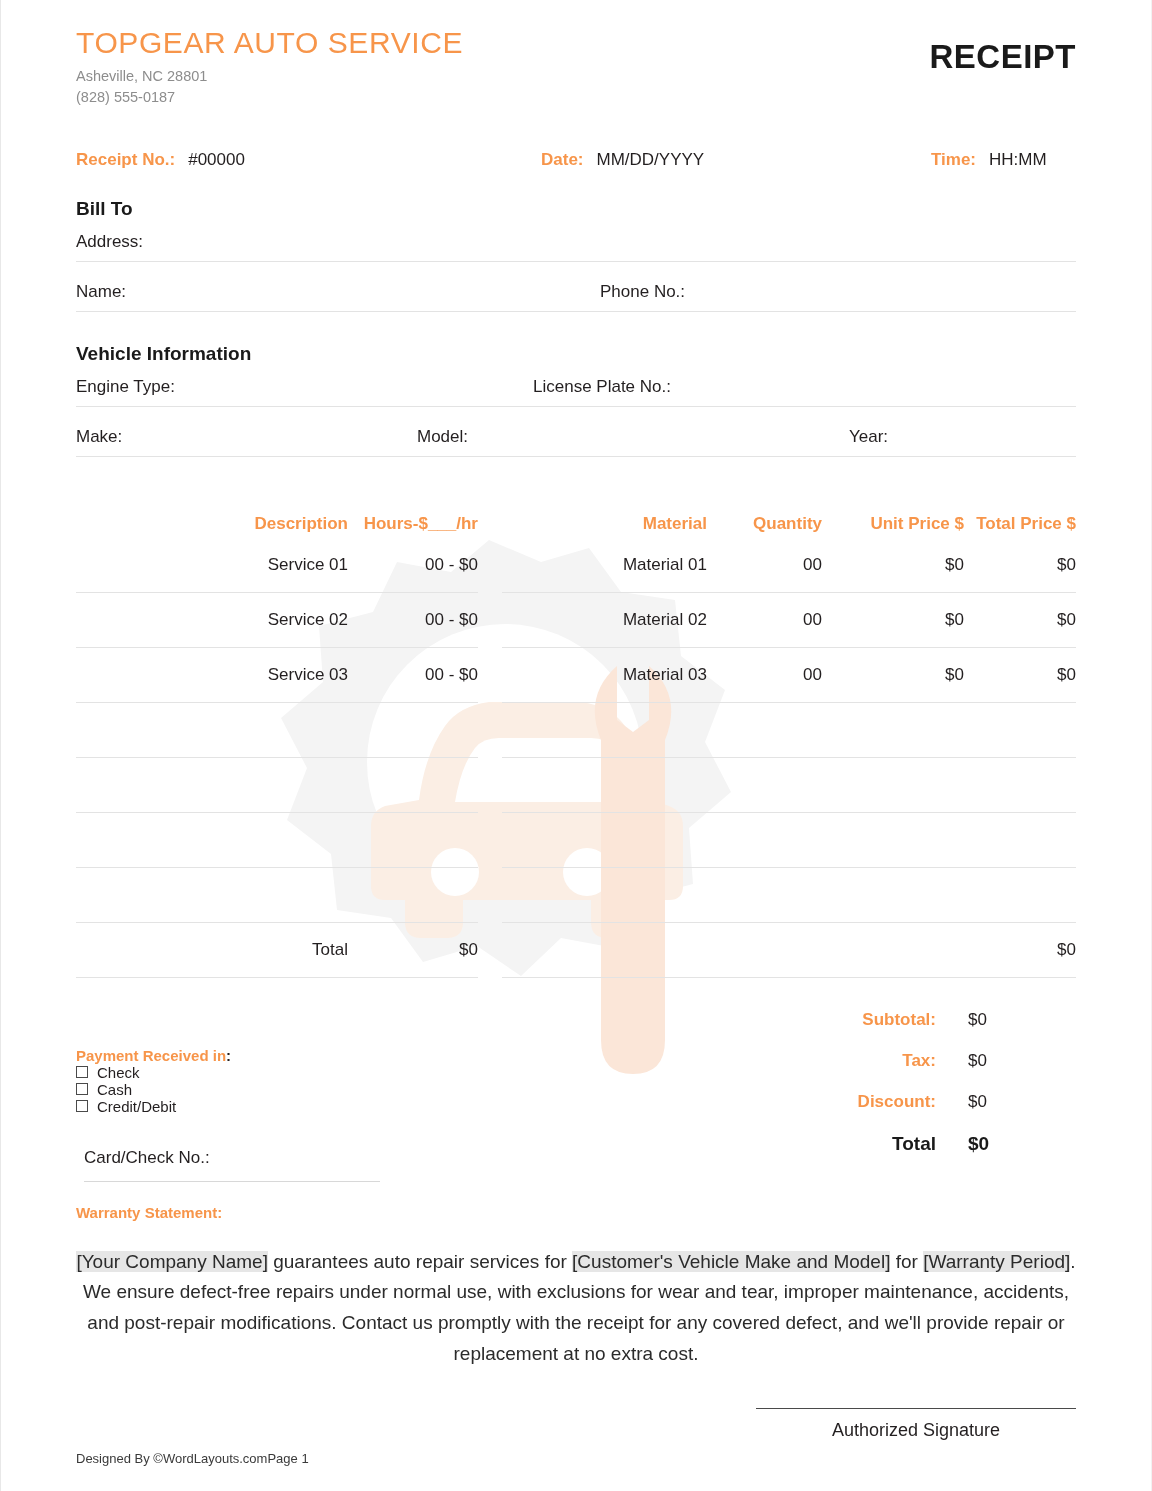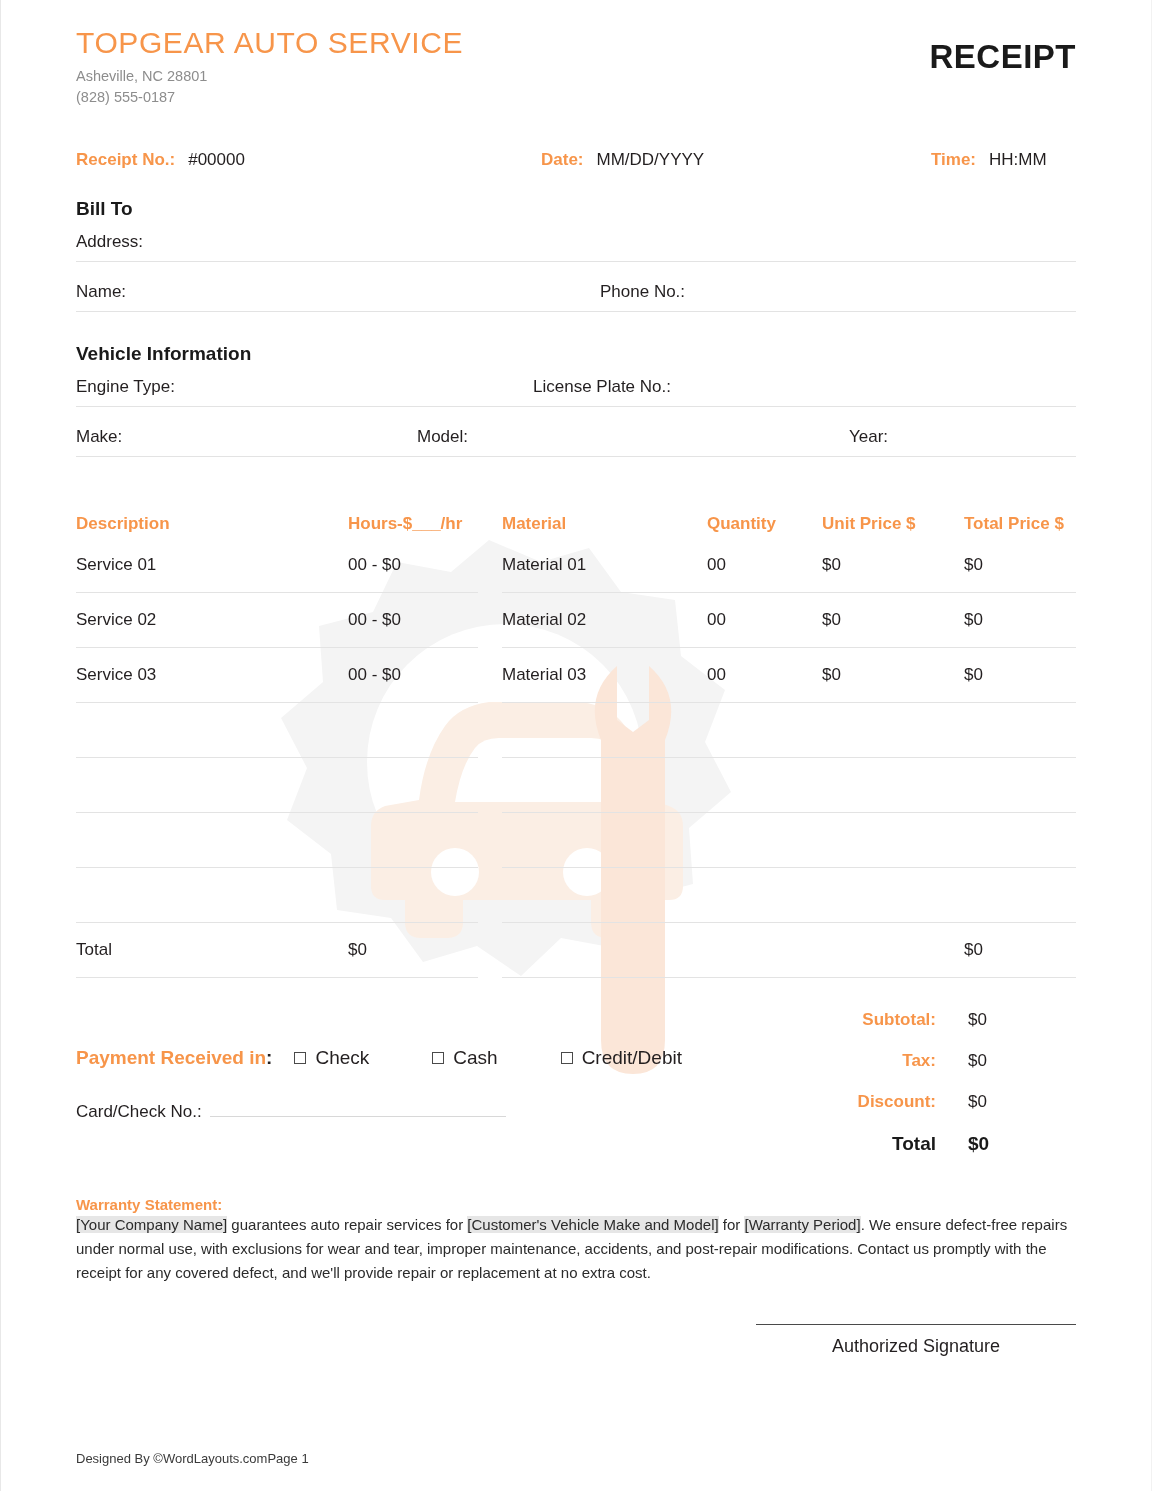--- a/index.html
+++ b/index.html
@@ -137,41 +137,42 @@
     border-bottom: none;
     height: 44px;
     align-items: flex-end;
     padding-bottom: 4px;
   }
   .trow.head .cell {
     color: #f7954a;
     font-weight: 700;
   }
   .trow.totalrow { font-size: 17px; }
-  .cell { color: #231f20; }
+  .cell { color: #231f20; text-align: right; }
 
   .c-desc  { width: 272px; }
   .c-hours { flex: 1; }
   .c-mat   { width: 205px; }
   .c-qty   { width: 115px; }
   .c-unit  { width: 142px; }
   .c-tot   { flex: 1; }
 
   
   .lower {
     display: flex;
     margin-top: 32px;
   }
   .pay-col { width: 740px; padding-top: 37px; }
   .tot-col { flex: 1; }
 
   .pay-line {
     display: flex;
-    align-items: flex-end;
-    font-size: 19px;
+    align-items: flex-start;
+    font-size: 15px;
+    flex-direction: column;
   }
   .pay-label {
     color: #f7954a;
     font-weight: 700;
     margin-right: 22px;
   }
   .pay-label .colon { color: #231f20; font-weight: 700; }
   .checkopt {
     display: flex;
     align-items: center;
@@ -184,20 +185,21 @@
     width: 12px;
     height: 12px;
     border: 1.4px solid #4a4a4a;
     margin-right: 9px;
   }
   .card-line {
     display: flex;
     align-items: baseline;
     font-size: 17px;
     margin-top: 33px;
+    flex-direction: column;
   }
   .card-rule {
     width: 296px;
     border-bottom: 1px solid #d8d8d8;
     margin-left: 8px;
     height: 14px;
   }
 
   .tot-line {
     display: flex;
@@ -217,25 +219,25 @@
   .tot-line.grand .tot-value { color: #1a1a1a; font-weight: 700; font-size: 19px; }
 
   
   .warranty-title {
     margin-top: 22px;
     font-size: 15px;
     font-weight: 700;
     color: #f7954a;
   }
   .warranty-body {
-    margin-top: 0;
-    font-size: 15px;
+    margin-top: 26px;
+    font-size: 19px;
     line-height: 1.62;
     color: #2b2b2b;
-    text-align: left;
+    text-align: center;
   }
   .ph { background: #e6e6e6; }
 
   
   .sig-wrap {
     margin-top: 38px;
     display: flex;
     justify-content: flex-end;
   }
   .sig-box { width: 320px; text-align: center; }

